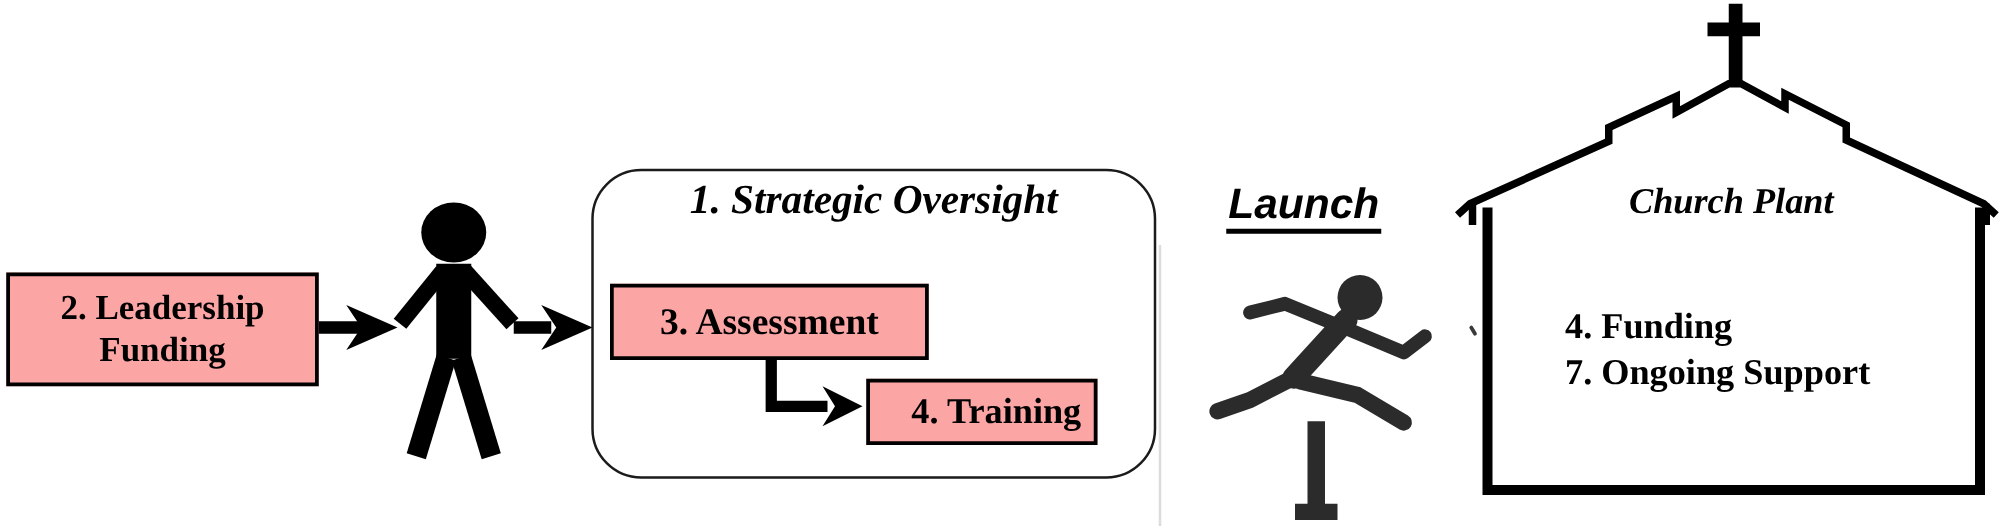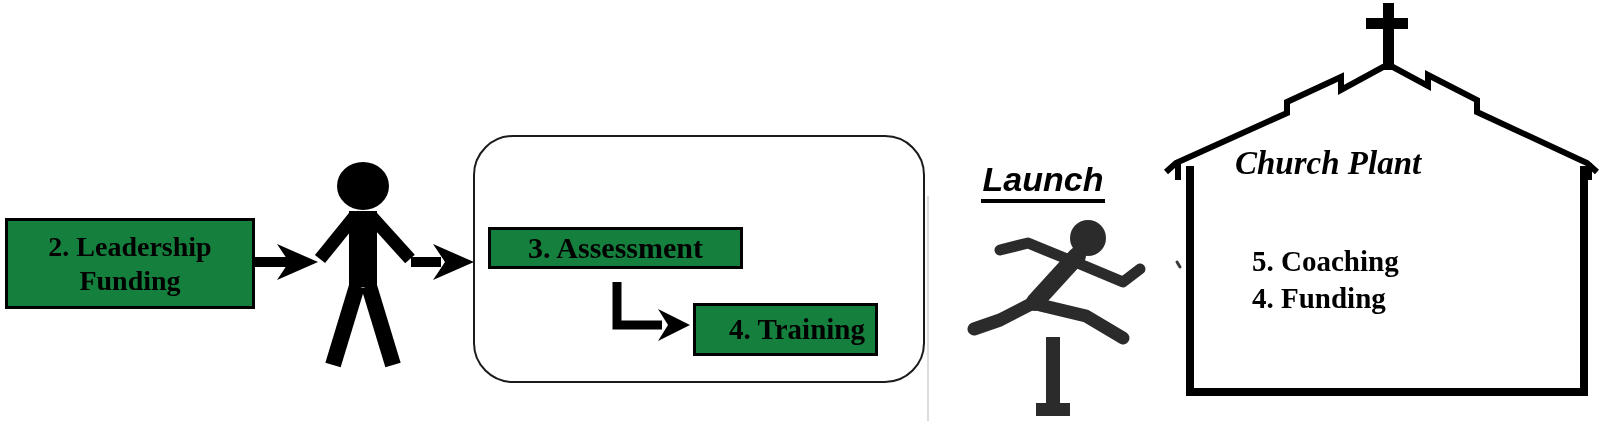--- a/index.html
+++ b/index.html
@@ -7,45 +7,45 @@
     position:relative; width:1600px; height:421px; background:#ffffff;
     overflow:hidden; font-family:"Liberation Serif","DejaVu Serif",serif; color:#000;
   }
   .layer { position:absolute; left:0; top:0; width:1600px; height:421px; }
 
   .oversight {
     position:absolute; left:473px; top:135px; width:452px; height:248px;
     border:2.5px solid #1b1b1b; border-radius:40px; box-sizing:border-box; background:#fff;
   }
   .box {
-    position:absolute; background:#15803d; border:3px solid #000; box-sizing:border-box;
+    position:absolute; background:#fca5a5; border:3px solid #000; box-sizing:border-box;
     display:flex; align-items:center; justify-content:center;
     font-weight:bold; white-space:nowrap;
   }
   .leadership {
     left:5px; top:218px; width:250px; height:91px;
     flex-direction:column; font-size:28px; line-height:34px; text-align:center;
   }
-  .assessment { left:488px; top:227px; width:255px; height:42px; font-size:30px; }
+  .assessment { left:488px; top:227px; width:255px; height:61px; font-size:30px; }
   .training   { left:693px; top:303px; width:185px; height:53px; font-size:29px;
                 justify-content:flex-end; padding-right:10px; }
 
   .ov-title {
     position:absolute; left:473px; top:142px; width:452px; text-align:center;
     font-style:italic; font-weight:bold; font-size:33px;
   }
   .launch {
-    position:absolute; left:958px; top:160px; width:170px; text-align:center;
+    position:absolute; left:958px; top:144px; width:170px; text-align:center;
     font-family:"Liberation Sans","DejaVu Sans",sans-serif;
     font-style:italic; font-weight:bold; font-size:34px;
   }
   .launch span { border-bottom:4px solid #000; padding:0 2px 1px 2px; }
   .church-title {
-    position:absolute; left:1235px; top:145px; width:300px; text-align:left;
-    font-style:italic; font-weight:bold; font-size:33px;
+    position:absolute; left:1235px; top:145px; width:300px; text-align:center;
+    font-style:italic; font-weight:bold; font-size:29px;
   }
   .church-items {
     position:absolute; left:1252px; top:243px;
     font-weight:bold; font-size:29px; line-height:37px; white-space:nowrap;
   }
   .grayline {
     position:absolute; left:927px; top:196px; width:2px; height:225px; background:#dcdcdc;
   }
 </style>
 </head>
@@ -111,28 +111,29 @@
     <line x1="1177" y1="262" x2="1180" y2="267" stroke="#3a3a3a" stroke-width="3" stroke-linecap="round"></line>
   </svg>
 
   <div class="grayline"></div>
 
   <div class="box leadership">
     <span>2. Leadership</span>
     <span>Funding</span>
   </div>
 
+  <div class="ov-title">1. Strategic Oversight</div>
 
   <div class="box assessment">3. Assessment</div>
   <div class="box training">4. Training</div>
 
   <div class="launch">
     <span>Launch</span>
   </div>
 
   <div class="church-title">Church Plant</div>
 
   <div class="church-items">
-    <div>5. Coaching</div>
     <div>4. Funding</div>
+    <div>7. Ongoing Support</div>
   </div>
 
 </div>
 
 </body></html>

